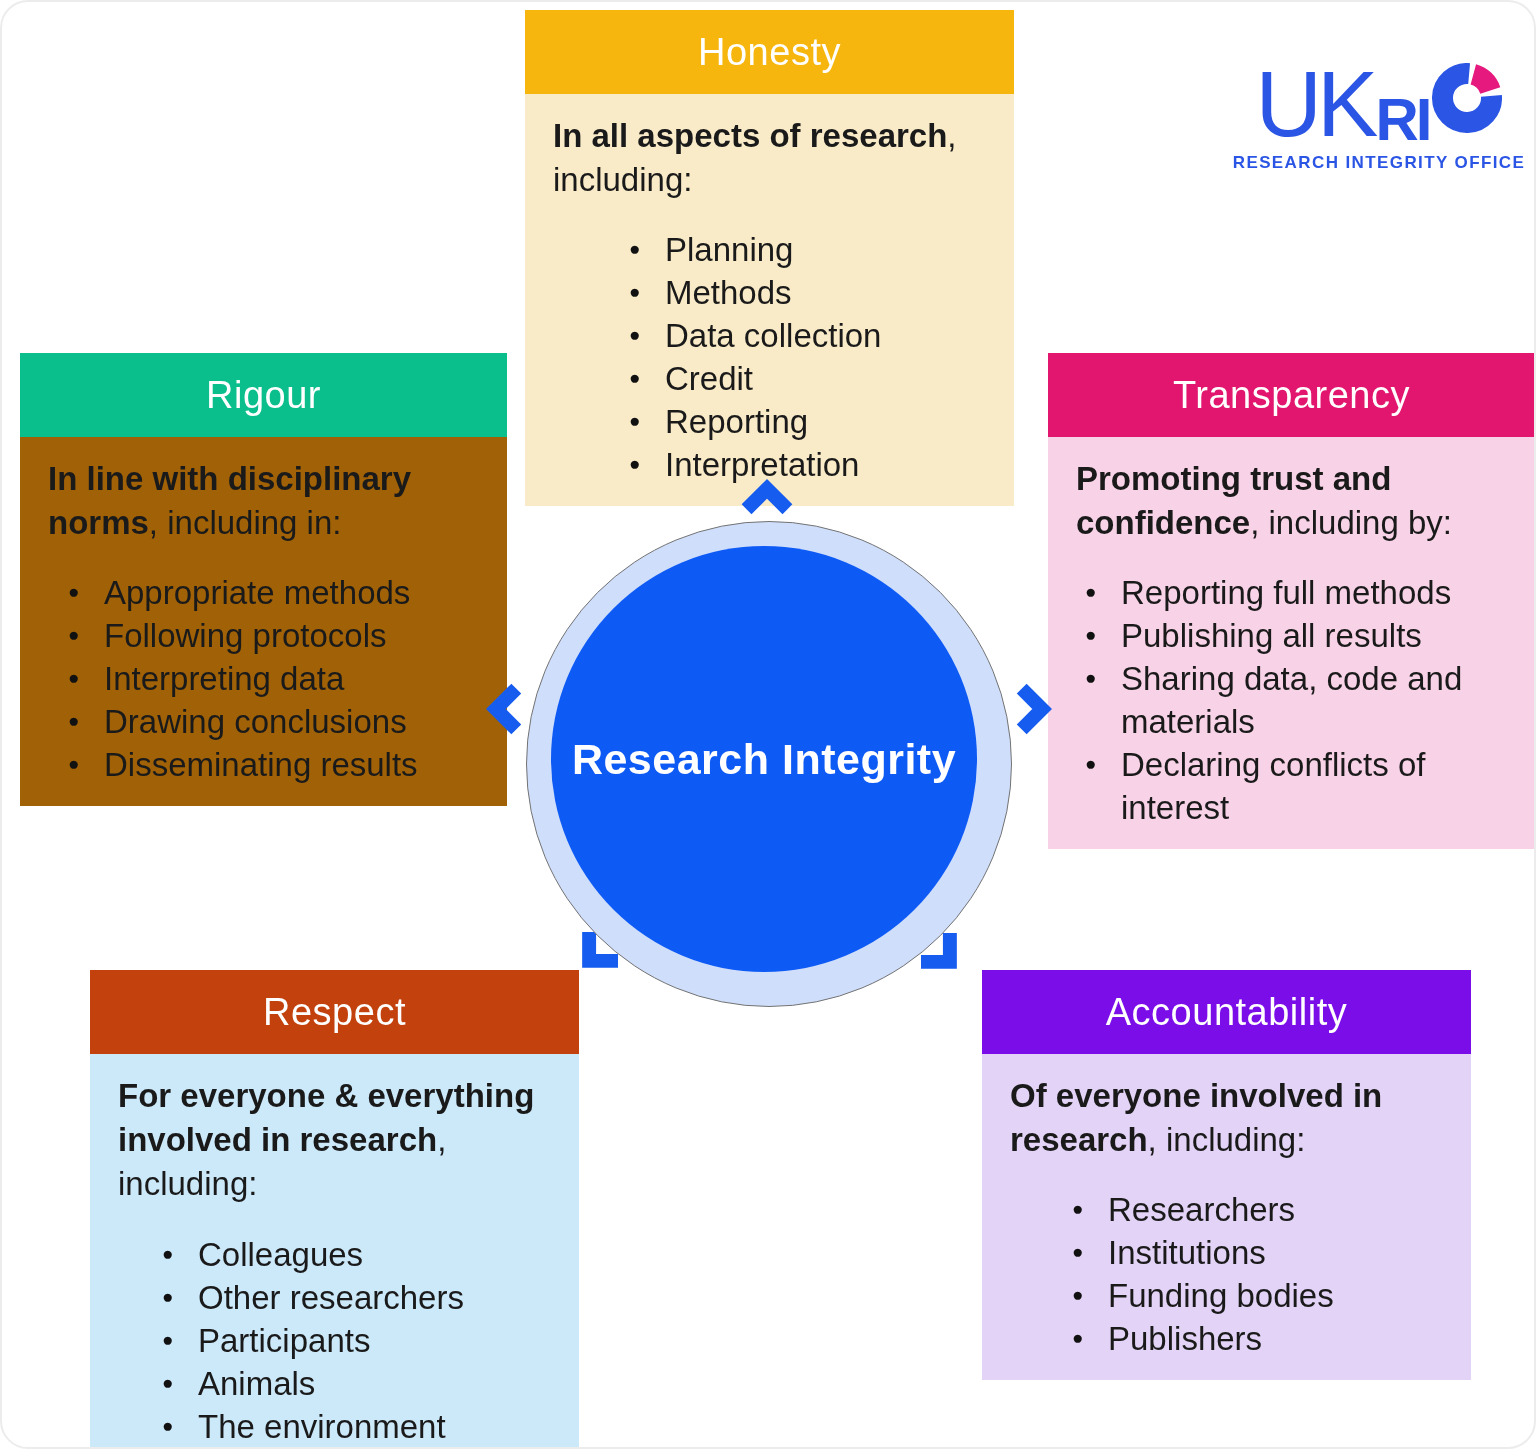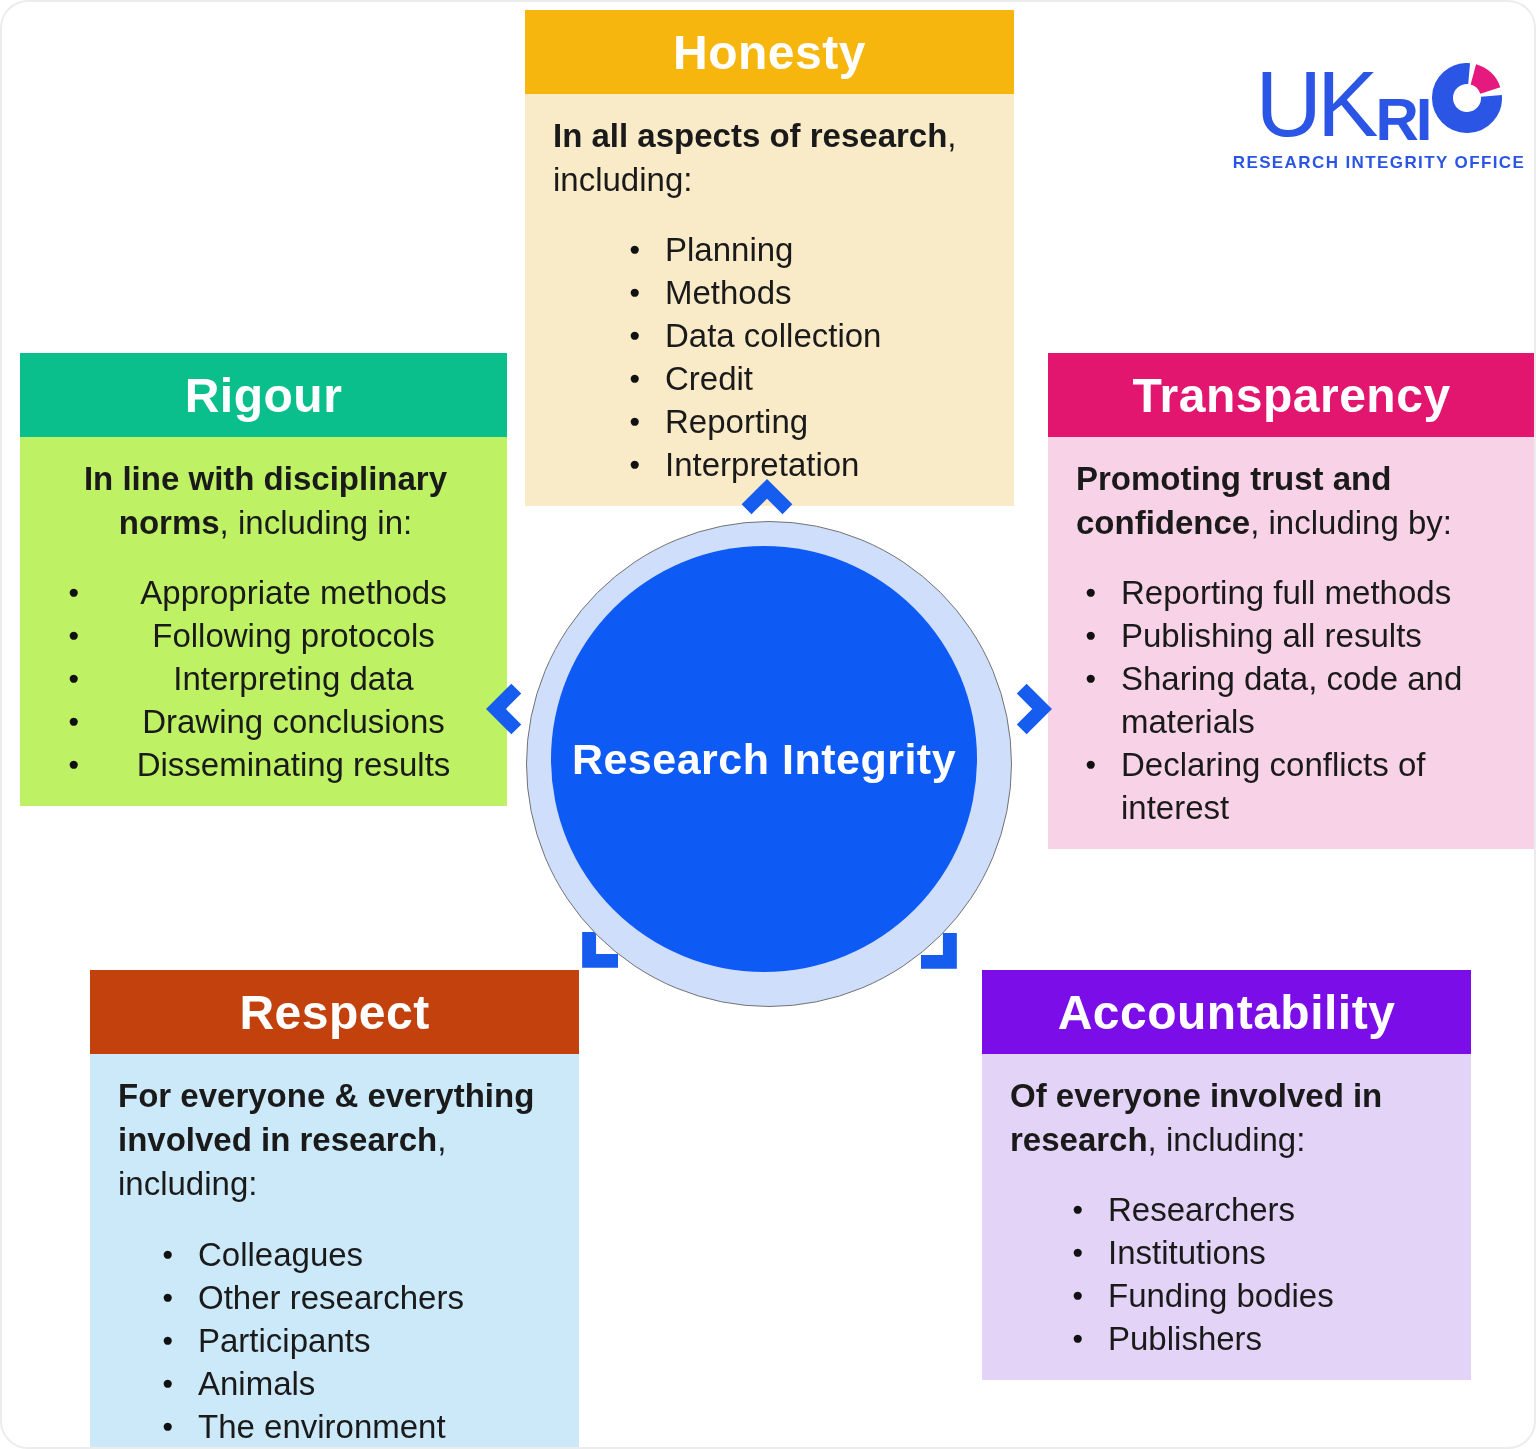--- a/index.html
+++ b/index.html
@@ -6,21 +6,21 @@
   .canvas{
     position:relative;width:1536px;height:1449px;background:#ffffff;
     border:2px solid #ececec;border-radius:28px;box-sizing:border-box;overflow:hidden;
     font-family:"Liberation Sans","DejaVu Sans",sans-serif;color:#1a1a1a;
   }
   
   .panel{position:absolute;}
   .panel-header{
     height:84px;display:flex;align-items:center;justify-content:center;
   }
-  .panel-title{font-size:48px;font-weight:700;color:#ffffff;letter-spacing:.5px;}
+  .panel-title{font-size:38px;font-weight:400;color:#ffffff;letter-spacing:.5px;}
   .panel-body{padding:20px 24px 20px 28px;font-size:33px;line-height:1.34;}
   .lead strong{font-weight:700;}
   ul.items{list-style:none;margin:26px 0 0 0;padding:0;}
   ul.items li{position:relative;padding-left:38px;line-height:43px;}
   ul.items li::before{
     content:"●";position:absolute;left:2px;top:11px;font-size:19px;line-height:1;color:#111;
   }
   #panel-honesty      {left:523px;top:8px;   width:489px;height:470px;}
   #panel-rigour       {left:18px;  top:351px; width:487px;height:477px;}
   #panel-transparency {left:1046px;top:351px;width:487px;height:480px;}
@@ -76,21 +76,21 @@
           <li>Reporting</li>
           <li>Interpretation</li>
         </ul>
     </div>
   </div>
 
   <div class="panel" id="panel-rigour">
     <div class="panel-header" style="background-color: rgb(11, 191, 140);">
       <span class="panel-title">Rigour</span>
     </div>
-    <div class="panel-body" style="background-color: #bef264; text-align: center;">
+    <div class="panel-body" style="background-color: #a16207;">
       <div class="lead"><strong>In line with disciplinary norms</strong><span>, including in:</span></div>
       <ul class="items">
           <li>Appropriate methods</li>
           <li>Following protocols</li>
           <li>Interpreting data</li>
           <li>Drawing conclusions</li>
           <li>Disseminating results</li>
         </ul>
     </div>
   </div>

